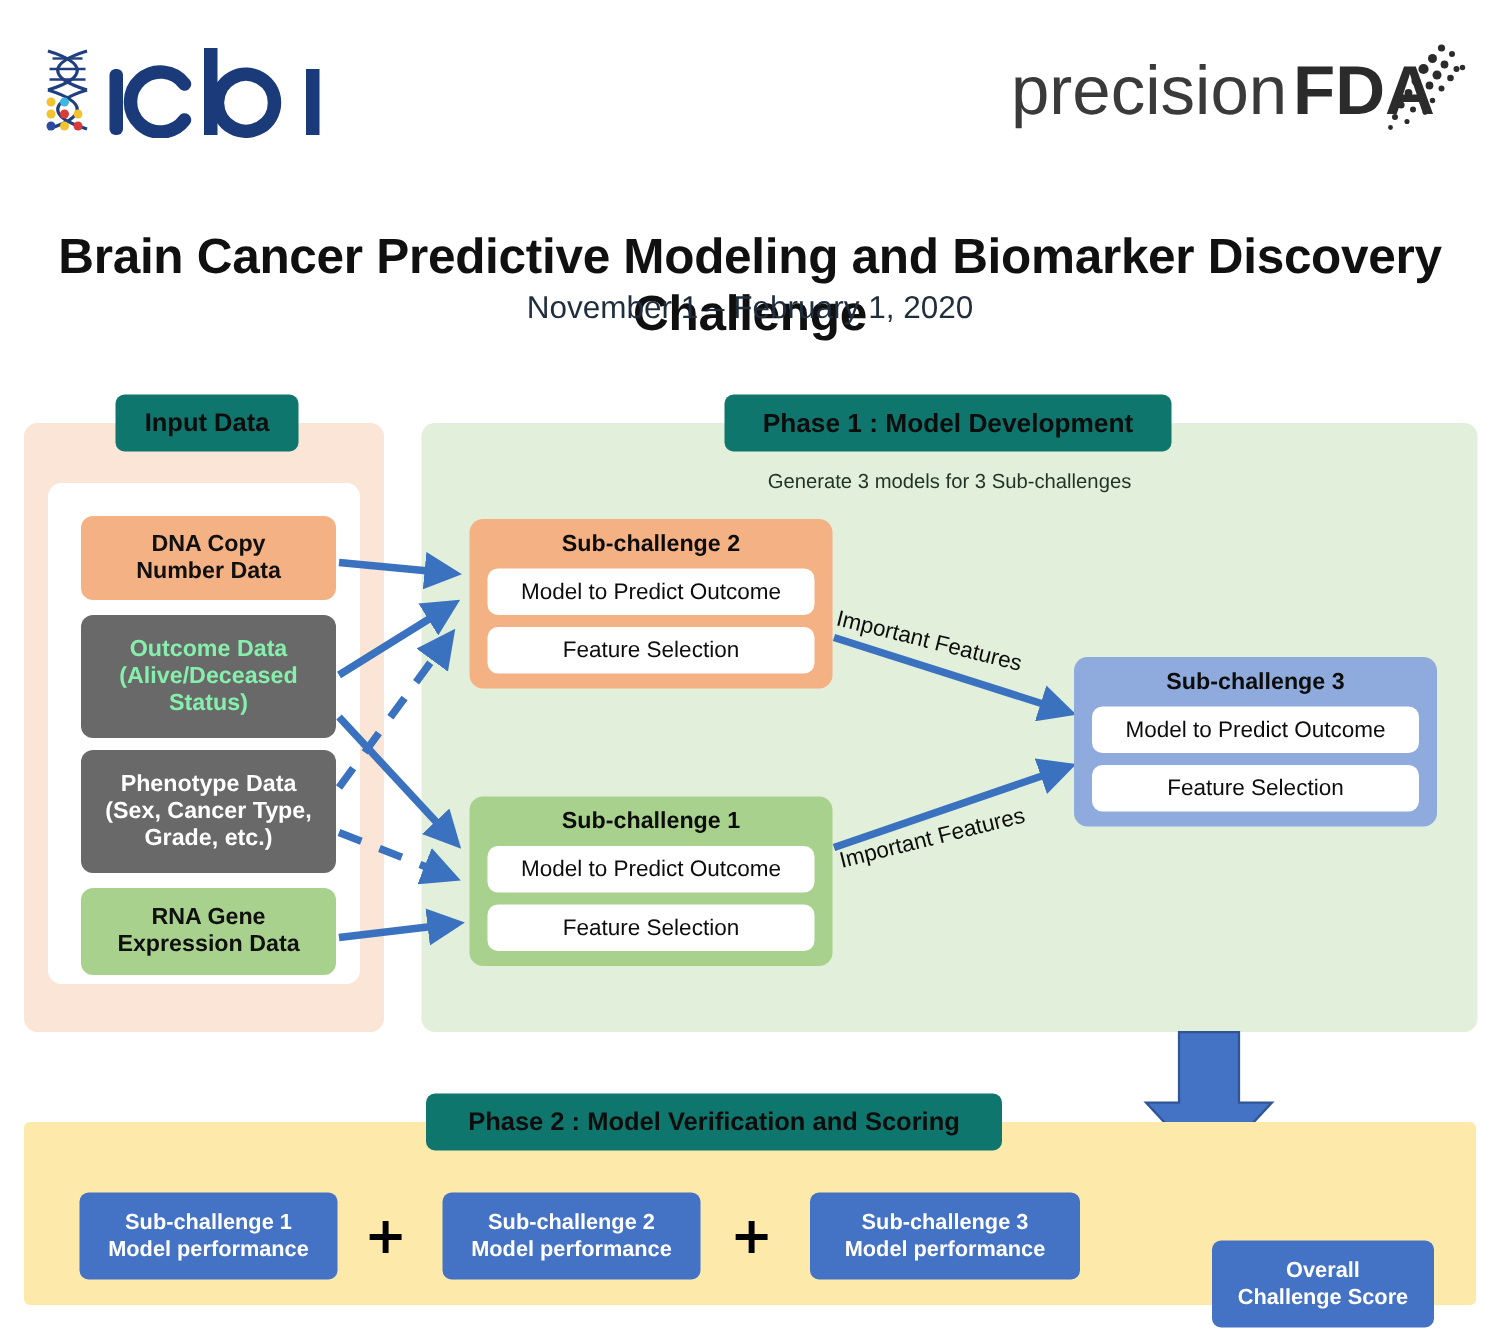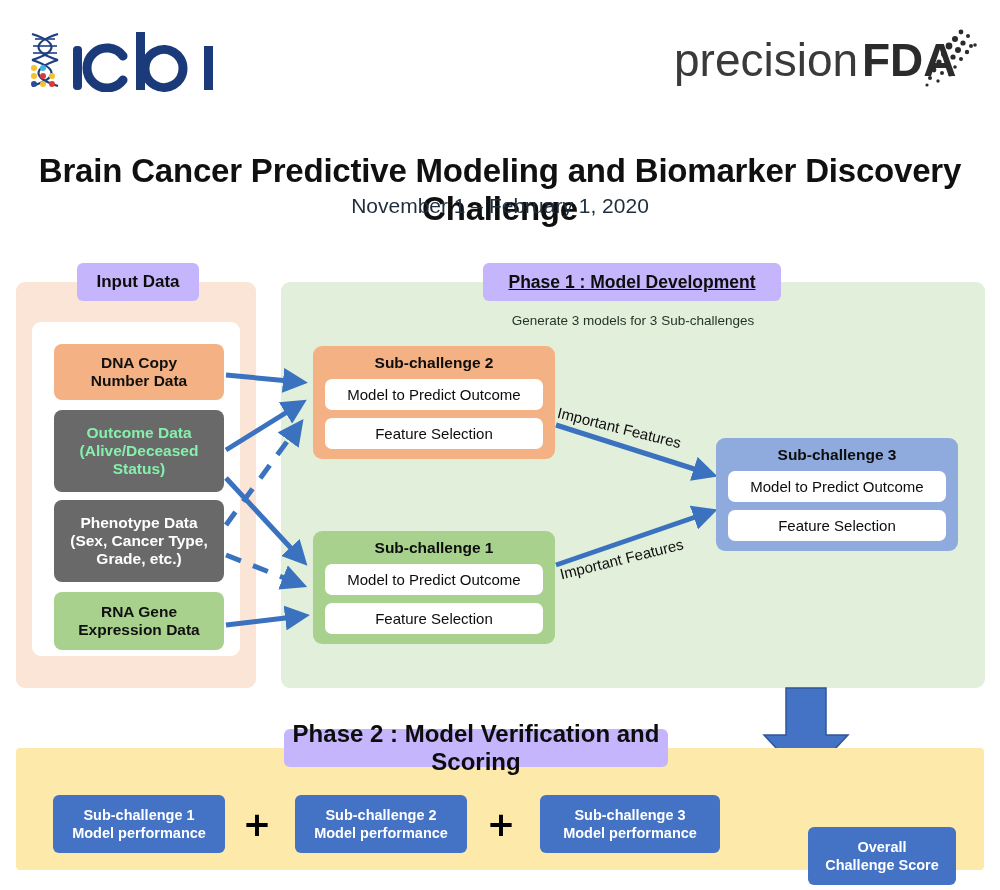--- a/index.html
+++ b/index.html
@@ -39,27 +39,27 @@
     position: absolute; left: 281px; top: 282px; width: 704px; height: 406px;
     background: #e2efda; border-radius: 9px;
   }
   .panel-phase2 {
     position: absolute; left: 16px; top: 748px; width: 968px; height: 122px;
     background: #fde9a9; border-radius: 4px;
   }
 
   
   .pill {
-    position: absolute; background: #c4b5fd; border-radius: 6px;
+    position: absolute; background: #0f766e; border-radius: 6px;
     display: flex; align-items: center; justify-content: center;
     font-weight: bold; color: #0d0d0d; text-align: center;
   }
   .pill-input { left: 77px; top: 263px; width: 122px; height: 38px; font-size: 17px; }
-  .pill-phase1 { left: 483px; top: 263px; width: 298px; height: 38px; font-size: 17.5px; text-decoration: underline; }
-  .pill-phase2 { left: 284px; top: 729px; width: 384px; height: 38px; font-size: 24px; }
+  .pill-phase1 { left: 483px; top: 263px; width: 298px; height: 38px; font-size: 17.5px; }
+  .pill-phase2 { left: 284px; top: 729px; width: 384px; height: 38px; font-size: 17px; }
 
   .note-generate {
     position: absolute; left: 281px; top: 313px; width: 704px;
     text-align: center; font-size: 13.5px; color: #1f3326;
   }
 
   
   .inbox {
     position: absolute; left: 54px; width: 170px;
     border-radius: 8px; display: flex; align-items: center;

